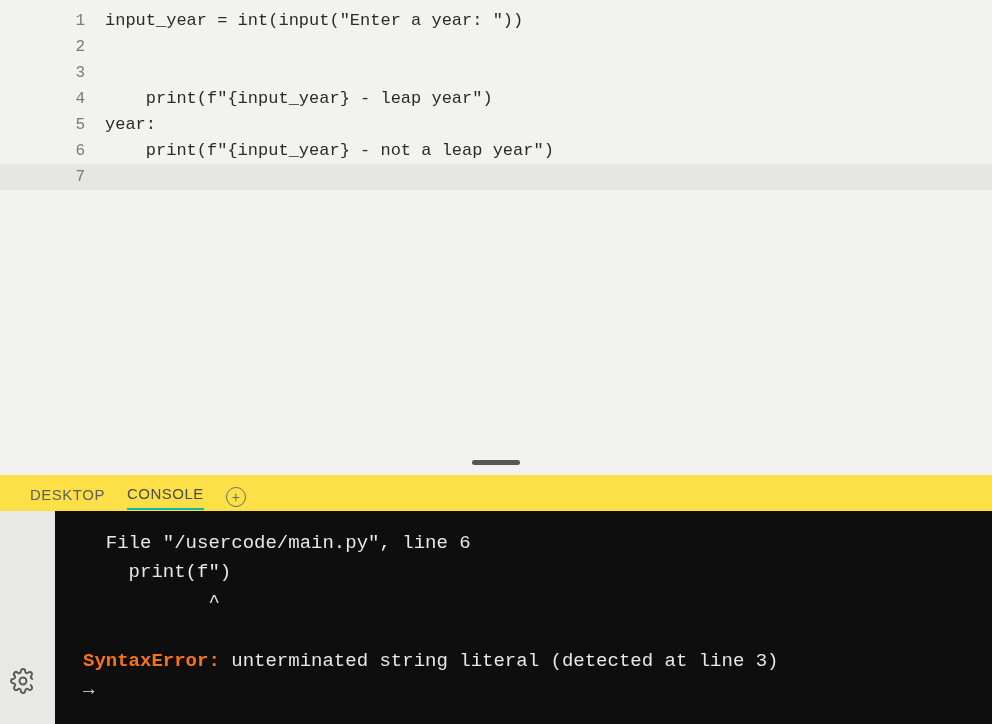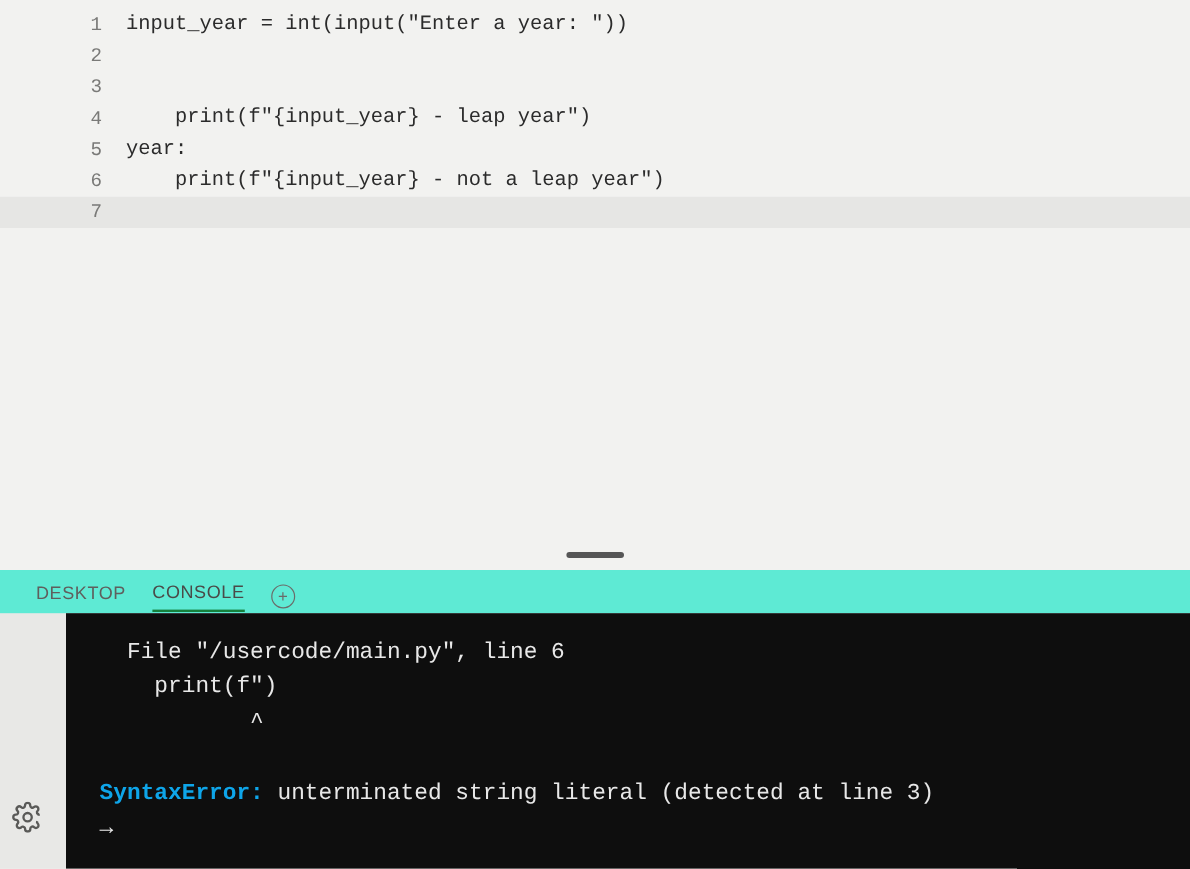--- a/index.html
+++ b/index.html
@@ -60,34 +60,34 @@
       width: 48px;
       height: 5px;
       background: #565656;
       border-radius: 3px;
     }
     .tabs-bar {
       display: flex;
       align-items: center;
       gap: 22px;
       padding: 8px 30px 0 30px;
-      background: #5eead4;
+      background: #fde047;
       height: 36px;
       font-family: -apple-system, BlinkMacSystemFont, "Segoe UI", sans-serif;
     }
     .tab {
       font-size: 15px;
       color: #5f5f5d;
       letter-spacing: 0.5px;
       cursor: pointer;
       padding-bottom: 6px;
     }
     .tab.active {
       color: #4a4a48;
-      border-bottom: 2px solid #15803d;
+      border-bottom: 2px solid #14b8a6;
     }
     .add-tab {
       display: inline-flex;
       align-items: center;
       justify-content: center;
       width: 20px;
       height: 20px;
       border: 1.5px solid #6b6b69;
       border-radius: 50%;
       color: #6b6b69;
@@ -99,21 +99,21 @@
       background: #0e0e0e;
       color: #e8e8e8;
       font-size: 19px;
       line-height: 1.55;
       padding: 18px 28px 20px 28px;
       margin-left: 55px;
       height: 213px;
       font-family: Menlo, Monaco, "Courier New", monospace;
       white-space: pre;
     }
-    .terminal .err-type { color: #0ea5e9; font-weight: bold; }
+    .terminal .err-type { color: #f97316; font-weight: bold; }
     .prompt-arrow {
       font-size: 19px;
       color: #e8e8e8;
     }
     .gear {
       position: absolute;
       left: 10px;
       bottom: 30px;
       width: 26px;
       height: 26px;

